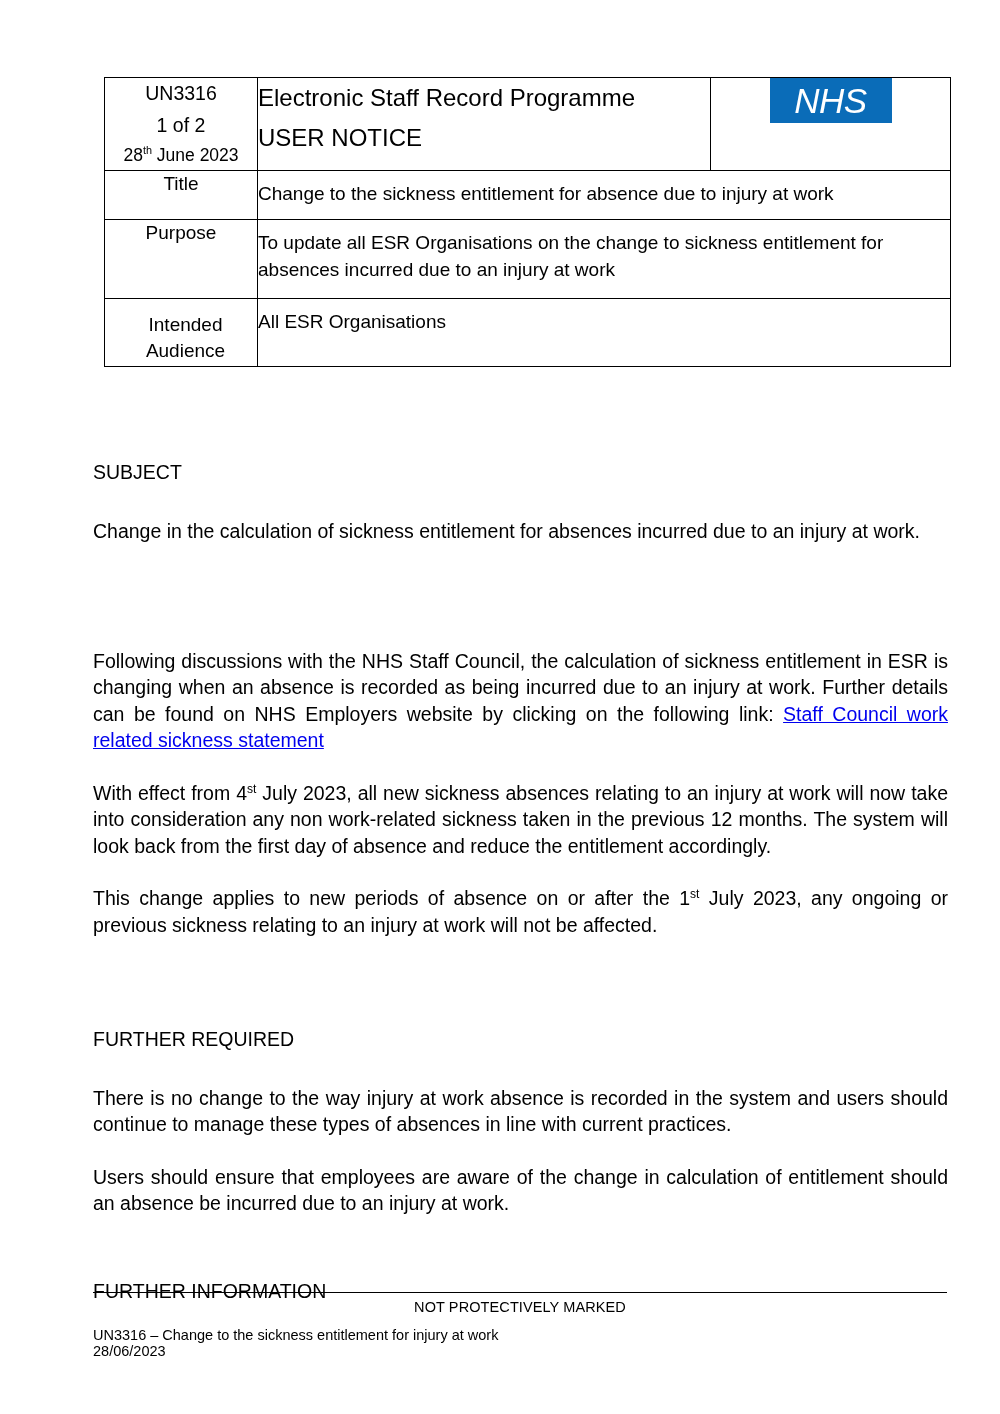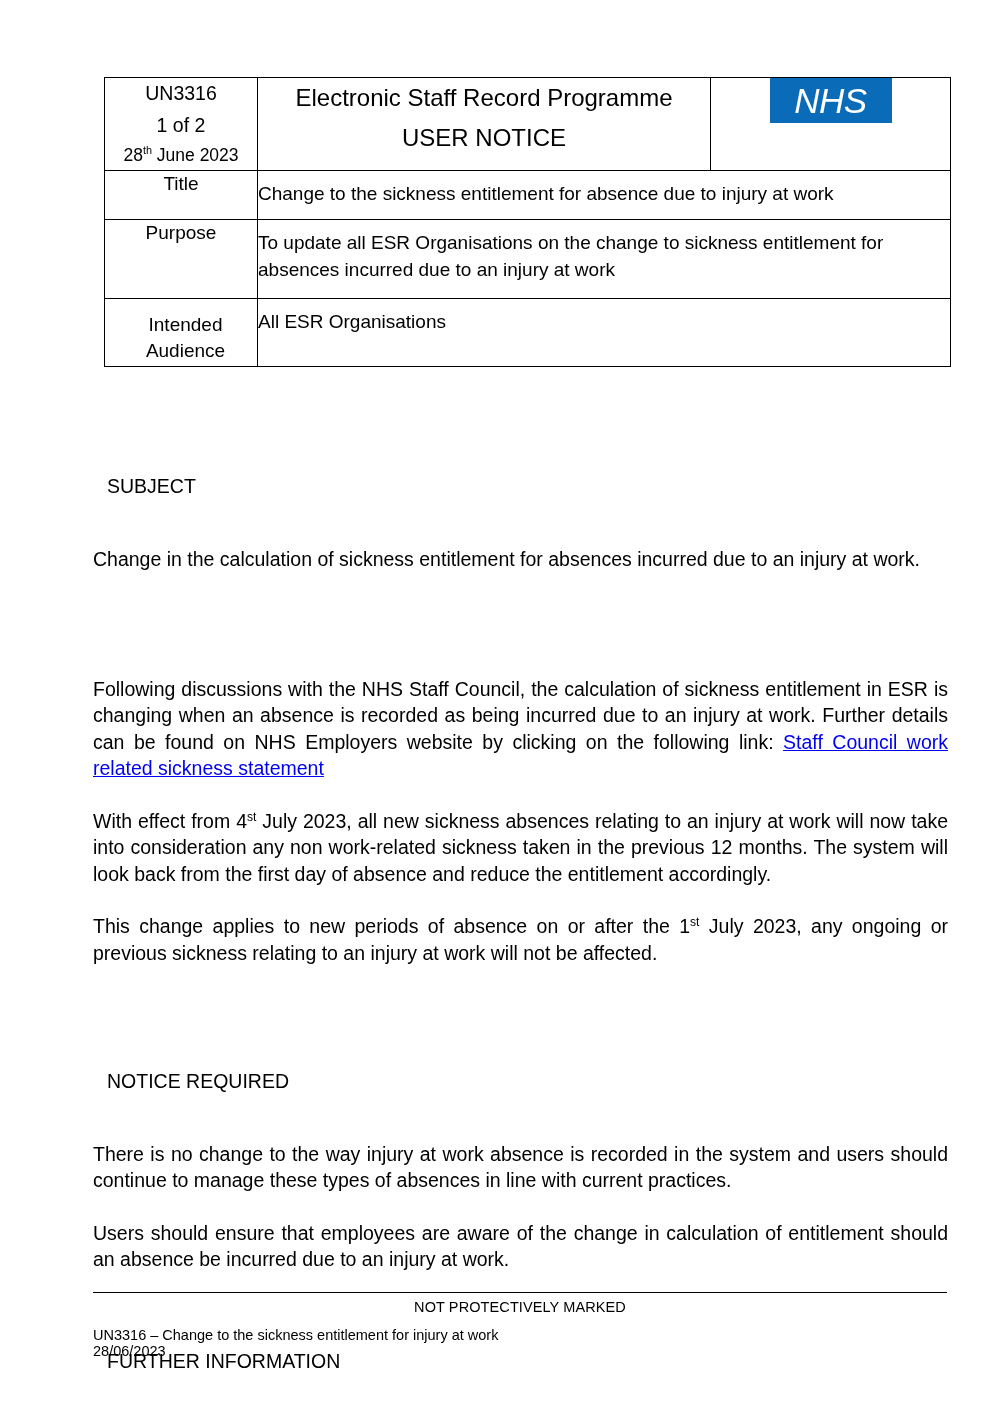--- a/index.html
+++ b/index.html
@@ -47,21 +47,20 @@
     text-align: center;
     padding: 11px 4px 10px 4px;
     font-size: 19.5px;
     line-height: 1.62;
   }
   .cell-ref .ref-id { display: block; }
   .cell-ref .ref-page { display: block; }
   .cell-ref .ref-date { display: block; font-size: 17.5px; }
 
   .cell-title-head {
-    text-align: center;
     vertical-align: top;
     padding-top: 12px;
     font-size: 24px;
     line-height: 1.66;
   }
   .cell-title-head .line2 { display: block; }
 
   .cell-logo {
     vertical-align: middle;
     text-align: center;
@@ -122,21 +121,21 @@
   .content {
     position: absolute;
     left: 93px;
     top: 460px;
     width: 855px;
   }
 
   .sec-head {
     font-size: 19.5px;
     line-height: 1.3;
-    margin: 14px;
+    margin: 0;
   }
   .para {
     font-size: 19.5px;
     line-height: 1.36;
     margin: 0;
     text-align: justify;
     text-justify: inter-word;
   }
   .para.nojust { text-align: left; }
 
@@ -248,21 +247,21 @@
     <div class="gap-sm"></div>
     <div class="para"><span>With effect from 4</span><sup>st</sup><span> July 2023, all new sickness absences relating to an injury at work will now take into consideration any non work-related sickness taken in the previous 12 months.  The system will look back from the first day of absence  and reduce the entitlement accordingly.</span></div>
 
     <div class="gap-sm"></div>
     <div class="para"><span>This change applies to new periods of absence on or after the 1</span><sup>st</sup><span> July 2023, any ongoing or previous sickness relating to an injury at work will not be affected.</span></div>
 
     <div class="gap-sm"></div>
 
     <div class="gap-lg"></div>
 
-    <div class="sec-head">NOTICE REQUIRED</div>
+    <div class="sec-head">FURTHER REQUIRED</div>
     <div class="gap-md"></div>
     <div class="para">There is no change to the way injury at work absence is recorded in the system and users should continue to manage these types of absences in line with current practices.</div>
     <div class="gap-sm"></div>
     <div class="para">Users should ensure that employees are aware of the change in calculation of entitlement should an absence be incurred due to an injury at work.</div>
 
     <div class="gap-lg"></div>
 
     <div class="sec-head">FURTHER INFORMATION</div>
 
   </div>

